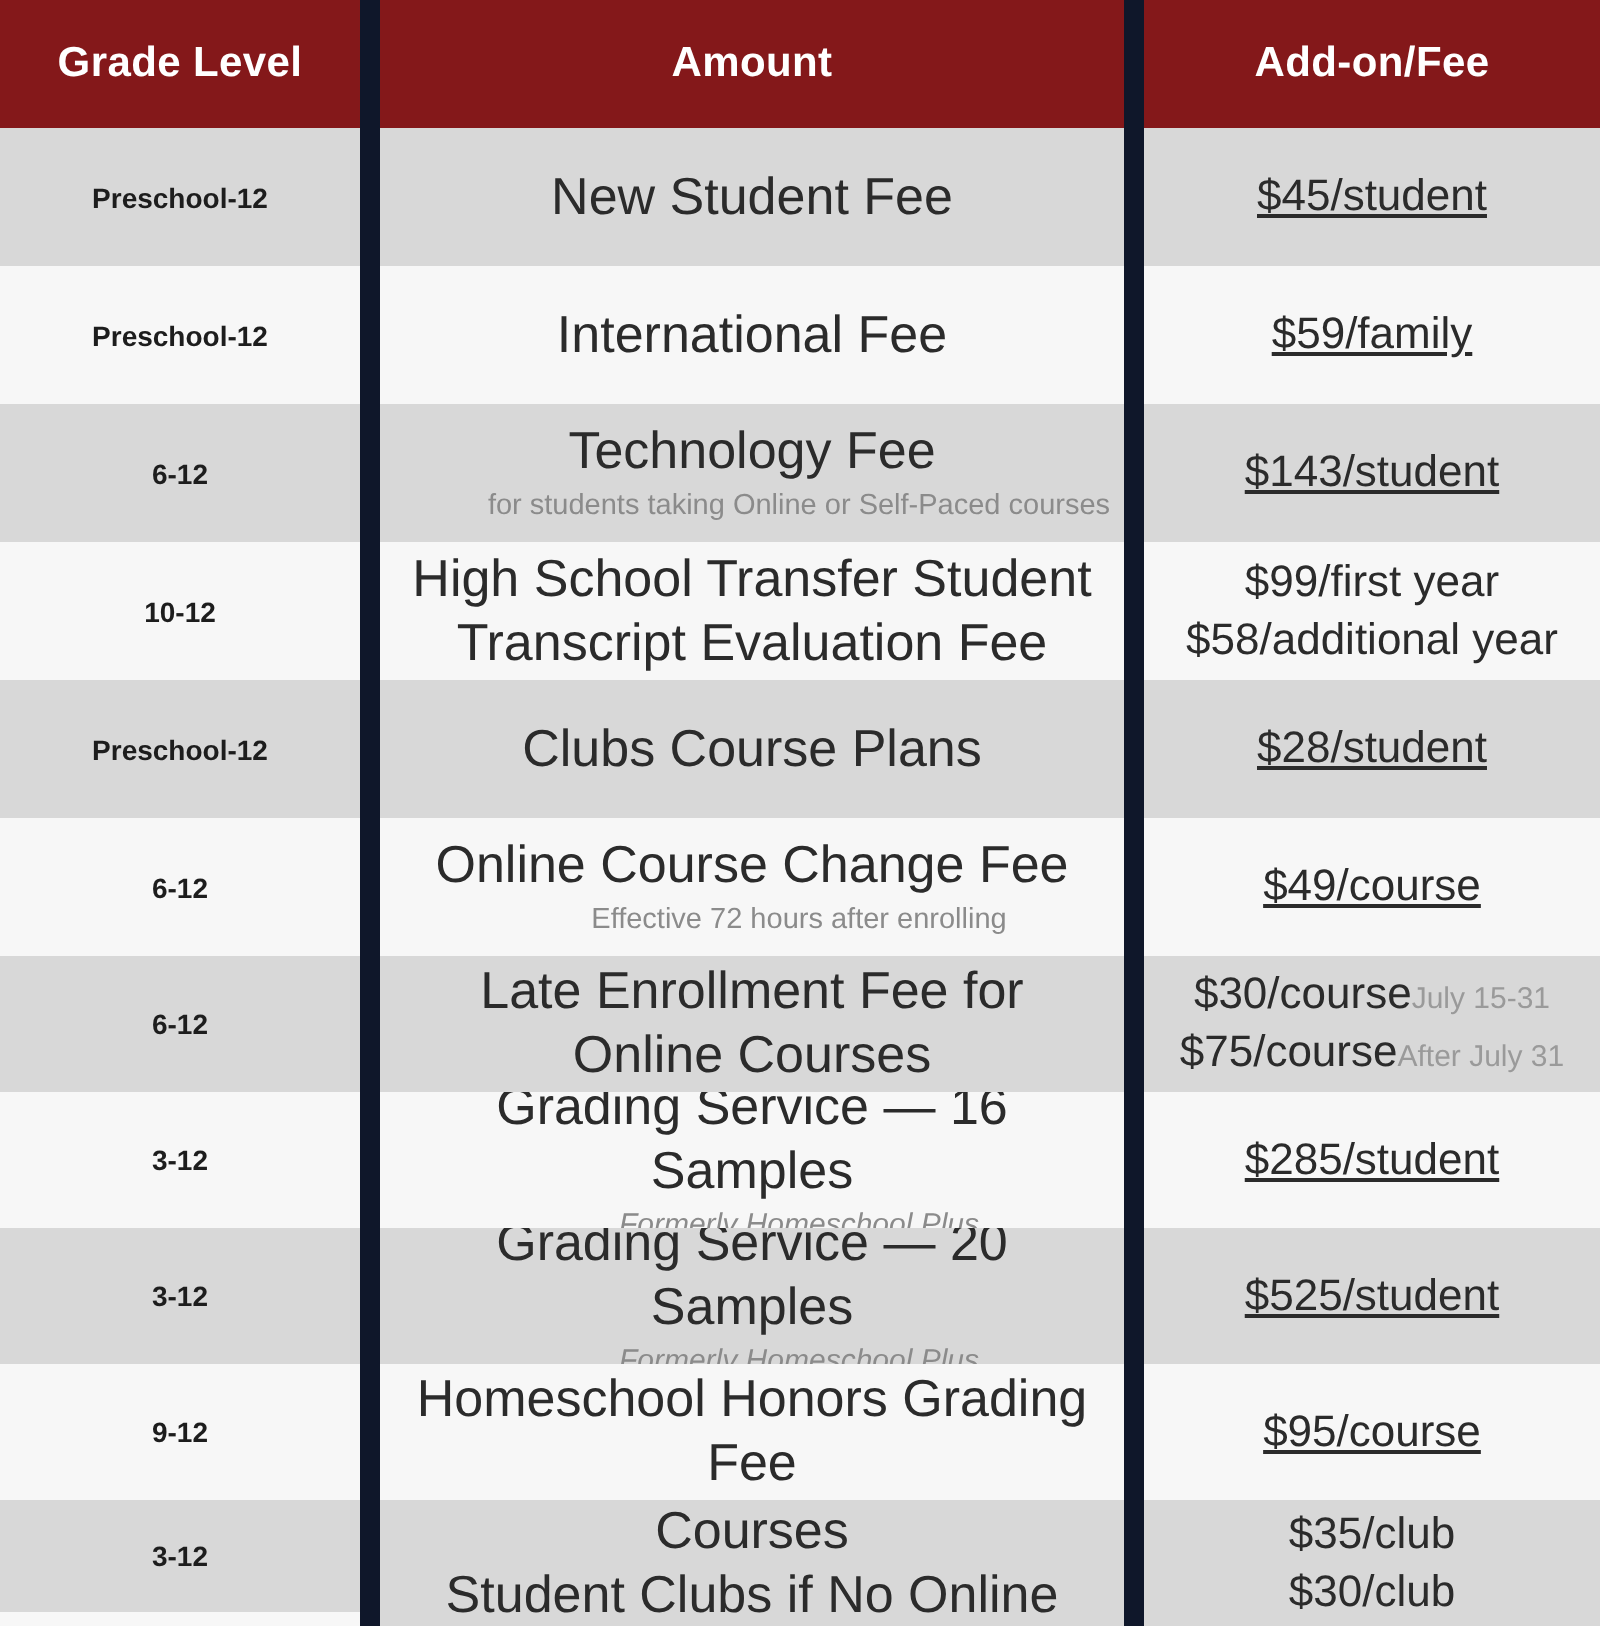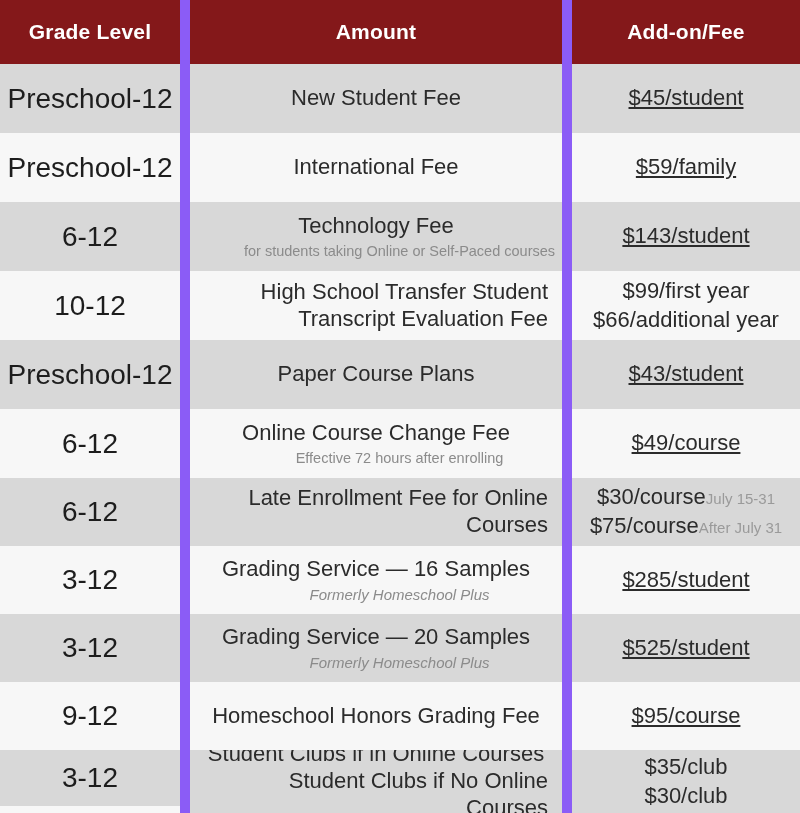--- a/index.html
+++ b/index.html
@@ -1,20 +1,20 @@
 <!DOCTYPE html>
 <html><head>
 <meta charset="utf-8">
 <style>
   * { margin:0; padding:0; box-sizing:border-box; }
   html,body { background:#ffffff; }
   body { font-family:"Liberation Sans","DejaVu Sans",sans-serif; }
 
   .fee-table {
-    width:800px; height:813px; background:#8b5cf6;
+    width:800px; height:813px; background:#0f172a;
     display:grid;
     grid-template-columns:180px 372px 228px;
     column-gap:10px;
     grid-auto-flow:row;
     overflow:hidden;
   }
 
   .cell {
     display:flex; flex-direction:column;
     justify-content:center; align-items:center;
@@ -29,23 +29,23 @@
 
   
   .hd { background:#84181a; }
   .gray  { background:#d8d8d8; }
   .light { background:#f7f7f7; }
   
   .grade-cut { background:linear-gradient(to bottom, #d8d8d8 0 56px, #f7f7f7 56px); }
 
   .hd-text { color:#ffffff; font-weight:700; font-size:21px; letter-spacing:.2px; }
 
-  .grade { font-weight:400; font-size:28px; color:#1d1d1d; }
+  .grade { font-weight:700; font-size:14px; color:#1d1d1d; }
 
-  .fee-name { font-size:22px; color:#2b2b2b; line-height:1.22; padding:0 14px;text-align:right; }
+  .fee-name { font-size:26px; color:#2b2b2b; line-height:1.22; padding:0 14px; }
   .fee-sub  { font-size:14.5px; color:#8b8b8b; margin-top:3px; line-height:1.2;margin-left:47px; }
   .fee-sub.it { font-style:italic; font-size:15px; }
 
   .amount { font-size:22px; color:#2b2b2b; line-height:1.3;text-decoration:underline; }
   .amt-line { font-size:22px; color:#2b2b2b; line-height:1.3; white-space:nowrap; }
   .amt-note { font-size:15px; color:#9a9a9a; margin-left:0; }
 </style>
 </head>
 <body>
 
@@ -93,31 +93,31 @@
   </div>
 
   <div class="cell light r4">
     <span class="grade">10-12</span>
   </div>
   <div class="cell light r4">
     <span class="fee-name">High School Transfer Student Transcript Evaluation Fee</span>
   </div>
   <div class="cell light r4">
     <span class="amt-line">$99/first year</span>
-    <span class="amt-line">$66/additional year</span>
+    <span class="amt-line">$58/additional year</span>
   </div>
 
   <div class="cell gray r5">
     <span class="grade">Preschool-12</span>
   </div>
   <div class="cell gray r5">
-    <span class="fee-name">Paper Course Plans</span>
+    <span class="fee-name">Clubs Course Plans</span>
   </div>
   <div class="cell gray r5">
-    <span class="amount">$43/student</span>
+    <span class="amount">$28/student</span>
   </div>
 
   <div class="cell light r6">
     <span class="grade">6-12</span>
   </div>
   <div class="cell light r6">
     <span class="fee-name">Online Course Change Fee</span>
     <span class="fee-sub">Effective 72 hours after enrolling</span>
   </div>
   <div class="cell light r6">

